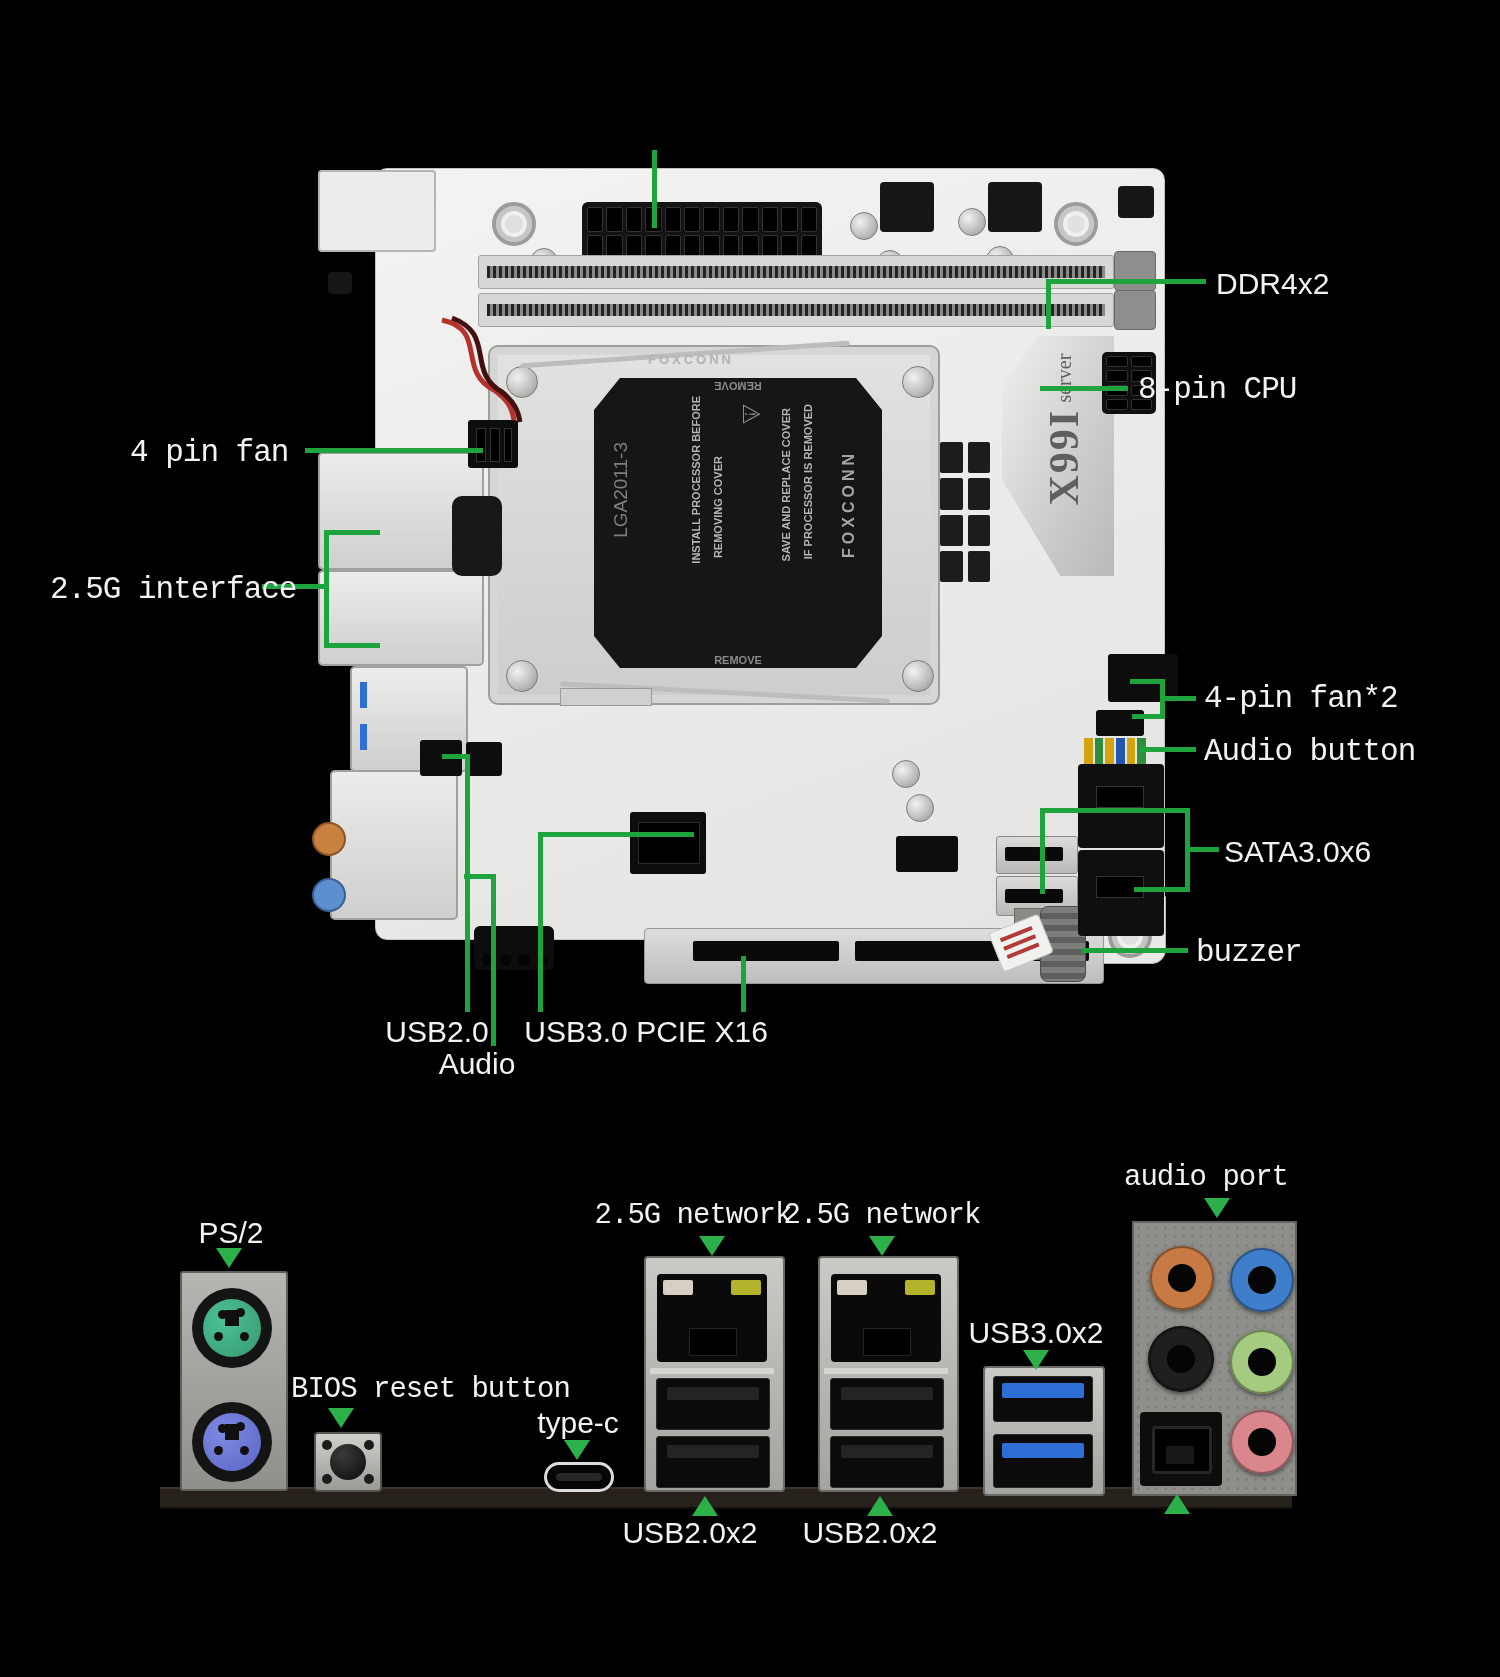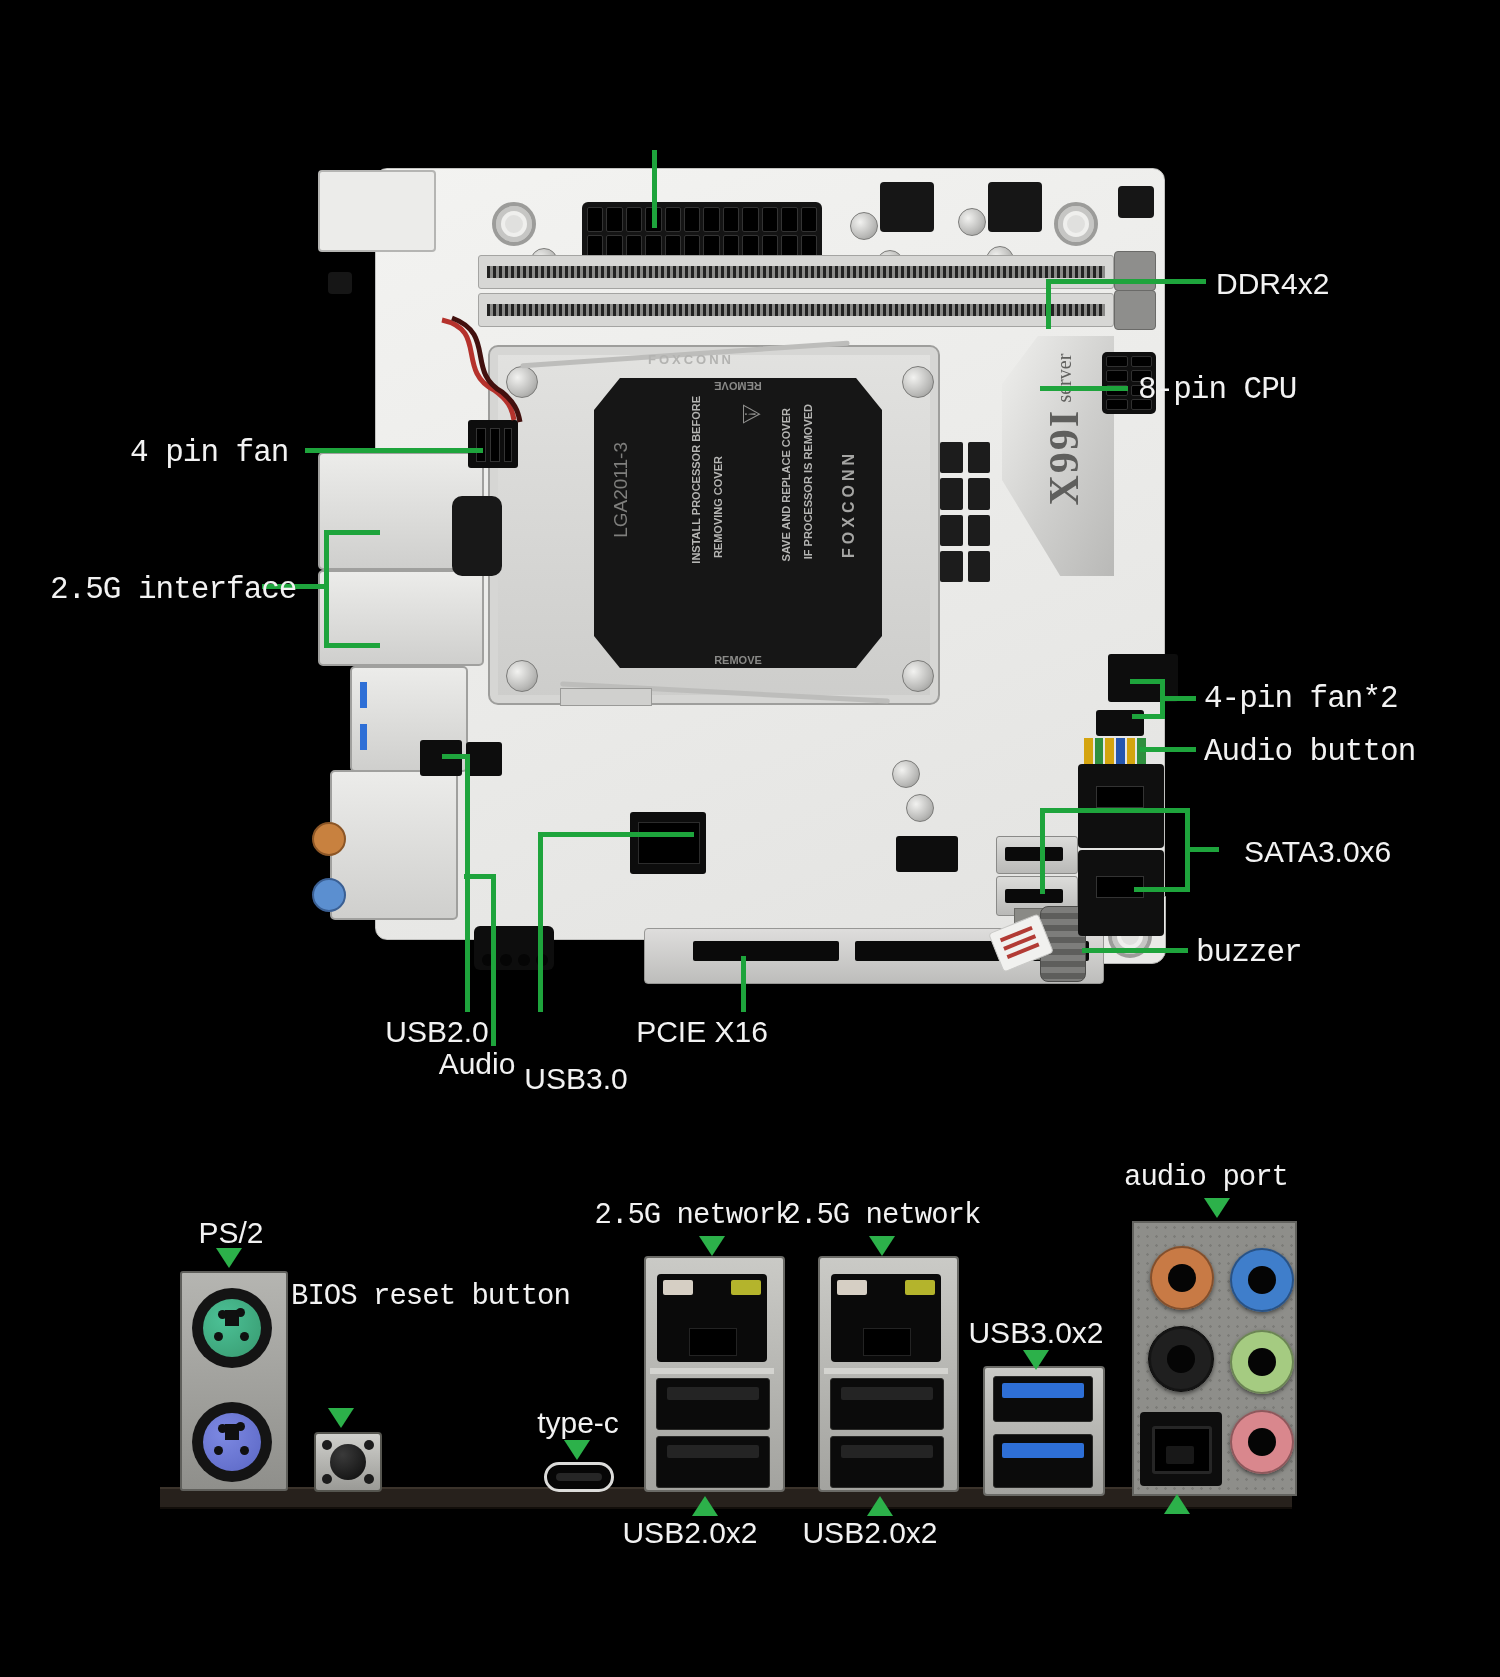--- a/index.html
+++ b/index.html
@@ -241,35 +241,35 @@
   <div class="lab-m" style="left:1204px;top:681px;">4-pin fan*2</div>
 
   <div class="gline" style="left:1140px;top:747px;width:56px;height:5px;"></div>
   <div class="lab-m" style="left:1204px;top:734px;">Audio button</div>
 
   <div class="gline" style="left:1040px;top:808px;width:150px;height:5px;"></div>
   <div class="gline" style="left:1040px;top:808px;width:5px;height:86px;"></div>
   <div class="gline" style="left:1185px;top:808px;width:5px;height:84px;"></div>
   <div class="gline" style="left:1134px;top:887px;width:56px;height:5px;"></div>
   <div class="gline" style="left:1185px;top:847px;width:34px;height:5px;"></div>
-  <div class="lab-s" style="left:1224px;top:835px;margin-left:20px;">SATA3.0x6</div>
+  <div class="lab-s" style="left:1224px;top:835px;">SATA3.0x6</div>
 
   <div class="gline" style="left:1082px;top:948px;width:106px;height:5px;"></div>
   <div class="lab-m" style="left:1196px;top:935px;">buzzer</div>
 
   <div class="gline" style="left:442px;top:754px;width:28px;height:5px;"></div>
   <div class="gline" style="left:465px;top:754px;width:5px;height:258px;"></div>
   <div class="gline" style="left:464px;top:874px;width:32px;height:5px;"></div>
   <div class="gline" style="left:491px;top:874px;width:5px;height:172px;"></div>
   <div class="gline" style="left:538px;top:832px;width:156px;height:5px;"></div>
   <div class="gline" style="left:538px;top:832px;width:5px;height:180px;"></div>
   <div class="gline" style="left:741px;top:956px;width:5px;height:56px;"></div>
 
   <div class="lab-s ctr" style="left:367px;top:1015px;width:140px;">USB2.0</div>
-  <div class="lab-s ctr" style="left:497px;top:1062px;width:158px;">USB3.0</div>
+  <div class="lab-s ctr" style="left:497px;top:1015px;width:158px;">USB3.0</div>
   <div class="lab-s ctr" style="left:407px;top:1047px;width:140px;">Audio</div>
   <div class="lab-s ctr" style="left:627px;top:1015px;width:150px;">PCIE X16</div>
 
   <div class="abs" style="left:160px;top:1487px;width:1132px;height:18px;background:#27211c;border-top:2px solid #3b332b;border-bottom:2px solid #120e0a;"></div>
 
   <div class="abs" style="left:180px;top:1271px;width:104px;height:216px;background:linear-gradient(180deg,#b5b5b1,#8f8f8b);border:2px solid #5f5f5b;border-radius:3px;"></div>
   <div class="abs" style="left:192px;top:1288px;width:80px;height:80px;border-radius:50%;background:#141414;z-index:2;">
     <div style="position:absolute;left:11px;top:11px;width:58px;height:58px;border-radius:50%;background:radial-gradient(circle at 35% 35%,#4cc196,#37996f);"></div>
     <div style="position:absolute;left:33px;top:22px;width:14px;height:16px;background:#101010;"></div>
     <div style="position:absolute;left:22px;top:44px;width:9px;height:9px;border-radius:50%;background:#101010;box-shadow:26px 0 #101010,4px -22px #101010,22px -24px #101010;"></div>
@@ -342,21 +342,21 @@
       <div class="hole"></div>
     </div>
   <div class="abs" style="left:1140px;top:1412px;width:82px;height:74px;background:#0d0d0d;border-radius:4px;">
     <div style="position:absolute;left:12px;top:14px;width:54px;height:42px;background:#000;border:3px solid #262626;border-radius:3px;"></div>
     <div style="position:absolute;left:26px;top:34px;width:28px;height:18px;background:#181818;border-radius:2px;"></div>
   </div>
 
   <div class="lab-s ctr" style="left:169px;top:1216px;width:124px;">PS/2</div>
   <div class="tri tri-down" style="left:216px;top:1248px;"></div>
 
-  <div class="lab-m lab-m-sm" style="left:291px;top:1279px;text-align:center;">BIOS reset button</div>
+  <div class="lab-m lab-m-sm" style="left:291px;top:1372px;text-align:center;">BIOS reset button</div>
   <div class="tri tri-down" style="left:328px;top:1408px;"></div>
 
   <div class="lab-s ctr" style="left:514px;top:1406px;width:128px;">type-c</div>
   <div class="tri tri-down" style="left:564px;top:1440px;"></div>
 
   <div class="lab-m lab-m-sm ctr" style="left:593px;top:1198px;width:200px;">2.5G network</div>
   <div class="tri tri-down" style="left:699px;top:1236px;"></div>
 
   <div class="lab-m lab-m-sm ctr" style="left:782px;top:1198px;width:200px;">2.5G network</div>
   <div class="tri tri-down" style="left:869px;top:1236px;"></div>

